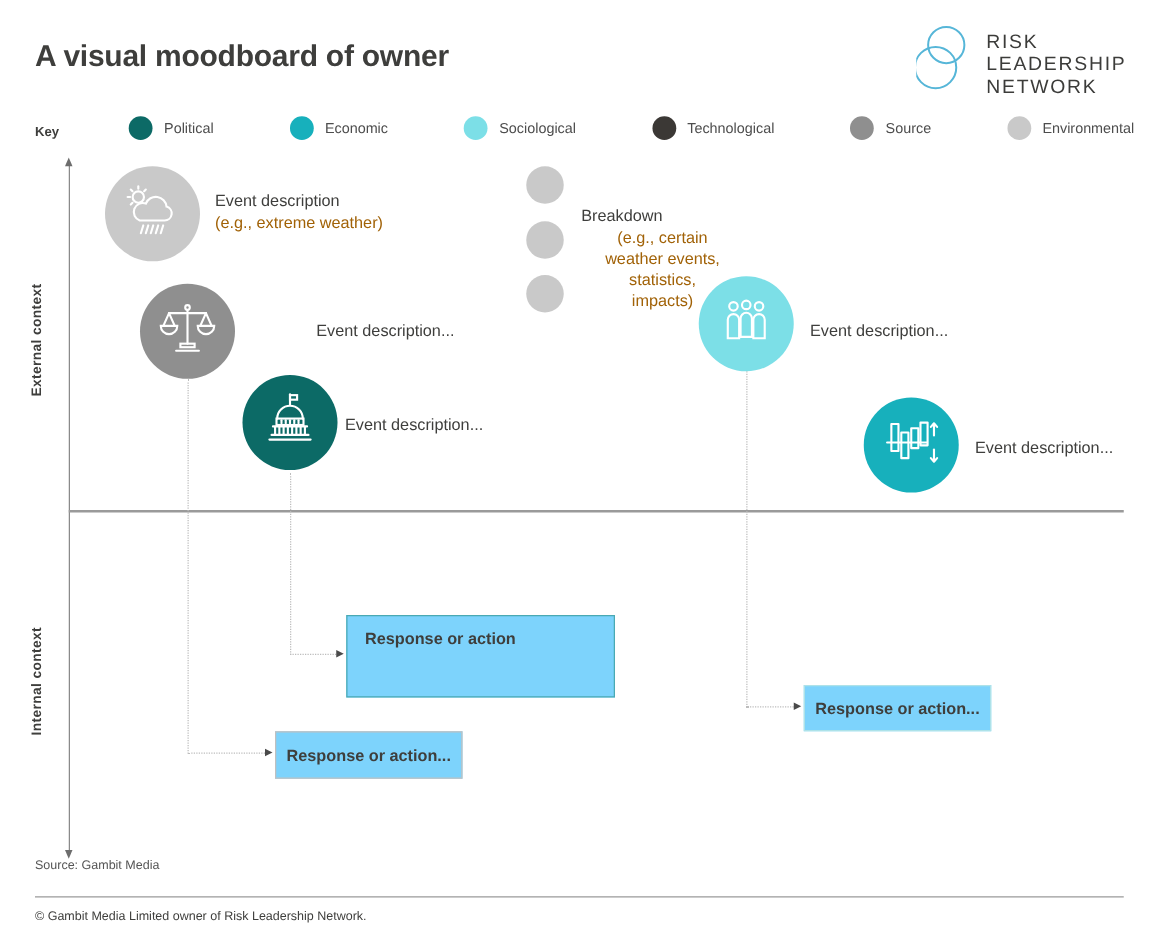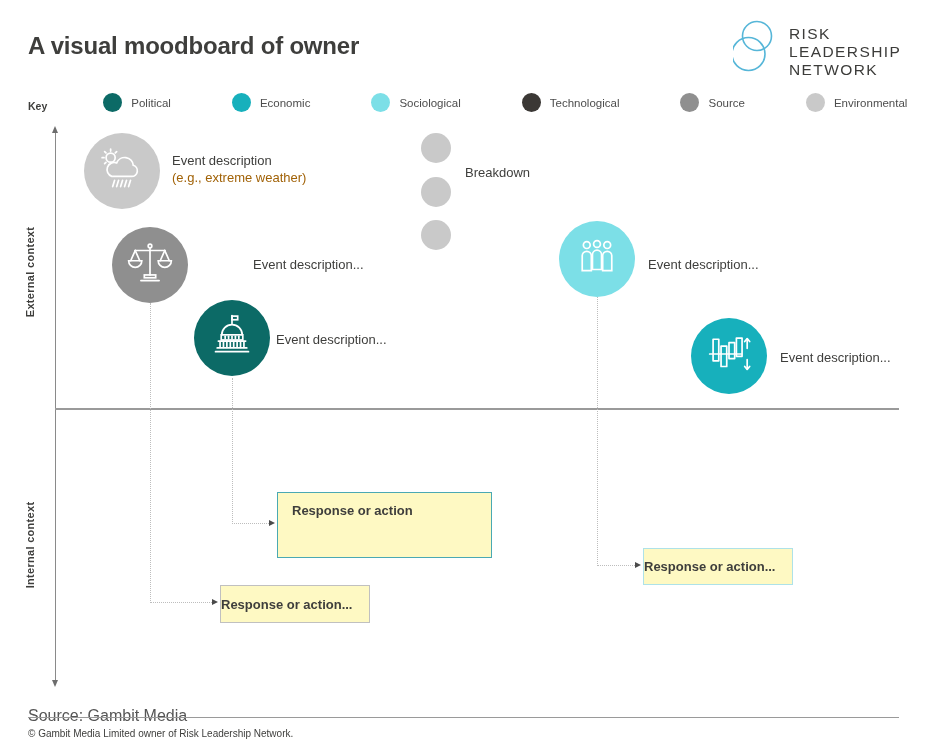--- a/index.html
+++ b/index.html
@@ -34,32 +34,32 @@
   .event-circle { width:76px; height:76px; border-radius:50%; display:flex; align-items:center; justify-content:center; }
   .event-circle svg { width:50px; height:50px; }
 
   .evt-title { font-size:13px; font-weight:normal; color:#3e3e3c; line-height:17px; }
   .evt-sub { font-size:13px; color:#a16207; line-height:17px; white-space:pre-line;text-align:center; }
 
   
   .bd-dot { width:30px; height:30px; border-radius:50%; }
 
   
-  .resp-box { box-sizing:border-box; background:#fef9c3; border:1px solid; }
+  .resp-box { box-sizing:border-box; background:#7dd3fc; border:1px solid; }
   .resp-title { font-size:13px; font-weight:bold; color:#3e3e3c; line-height:17px; }
   .resp-sub { font-size:13px; color:#6f6f6e; line-height:17px; white-space:pre-line; }
-  .resp-center { display:flex; align-items:center; justify-content:flex-start; }
+  .resp-center { display:flex; align-items:center; justify-content:center; }
 
   
   .dot-v { border-left:1.5px dotted #bdbdbd; width:0; }
   .dot-h { border-top:1.5px dotted #bdbdbd; height:0; }
   .conn-arrow { width:0; height:0; border-top:3.5px solid transparent; border-bottom:3.5px solid transparent; border-left:6px solid #4a4a4a; }
 
   
-  .source { left:28px; top:707px; font-size:16px; color:#555; }
+  .source { left:28px; top:687px; font-size:10px; color:#555; }
   .footer-rule { left:28px; top:717px; width:871px; height:1px; background:#9a9a9a; }
   .copyright { left:28px; top:728px; font-size:10px; color:#3e3e3c; }
 </style>
 </head>
 <body>
 
 <div class="canvas">
 
   <div class="abs title">A visual moodboard of owner</div>
 
@@ -143,20 +143,24 @@
   <div class="abs" style="left:172px; top:152px;">
     <div class="evt-title">Event description</div>
     <div class="evt-sub">(e.g., extreme weather)</div>
   </div>
 
   <div class="abs bd-dot" style="left: 421px; top: 133px; background-color: rgb(201, 201, 201);"></div>
   <div class="abs bd-dot" style="left: 421px; top: 177px; background-color: rgb(201, 201, 201);"></div>
   <div class="abs bd-dot" style="left: 421px; top: 220px; background-color: rgb(201, 201, 201);"></div>
   <div class="abs" style="left:465px; top:164px; width:130px;">
     <div class="evt-title">Breakdown</div>
+    <div class="evt-sub">(e.g., certain
+weather events,
+statistics,
+impacts)</div>
   </div>
 
   <div class="abs event-circle" style="left: 112px; top: 227px; background-color: rgb(143, 143, 143);">
     <span>
       <svg viewBox="0 0 44 44" width="50" height="50" fill="none" stroke="#ffffff" stroke-width="1.5" stroke-linecap="round">
         <circle cx="22" cy="7" r="1.6"></circle>
         <line x1="22" y1="8.8" x2="22" y2="32.5"></line>
         <line x1="9" y1="11" x2="35" y2="11"></line>
         <line x1="9" y1="11" x2="5" y2="20"></line>
           <line x1="9" y1="11" x2="13" y2="20"></line>

